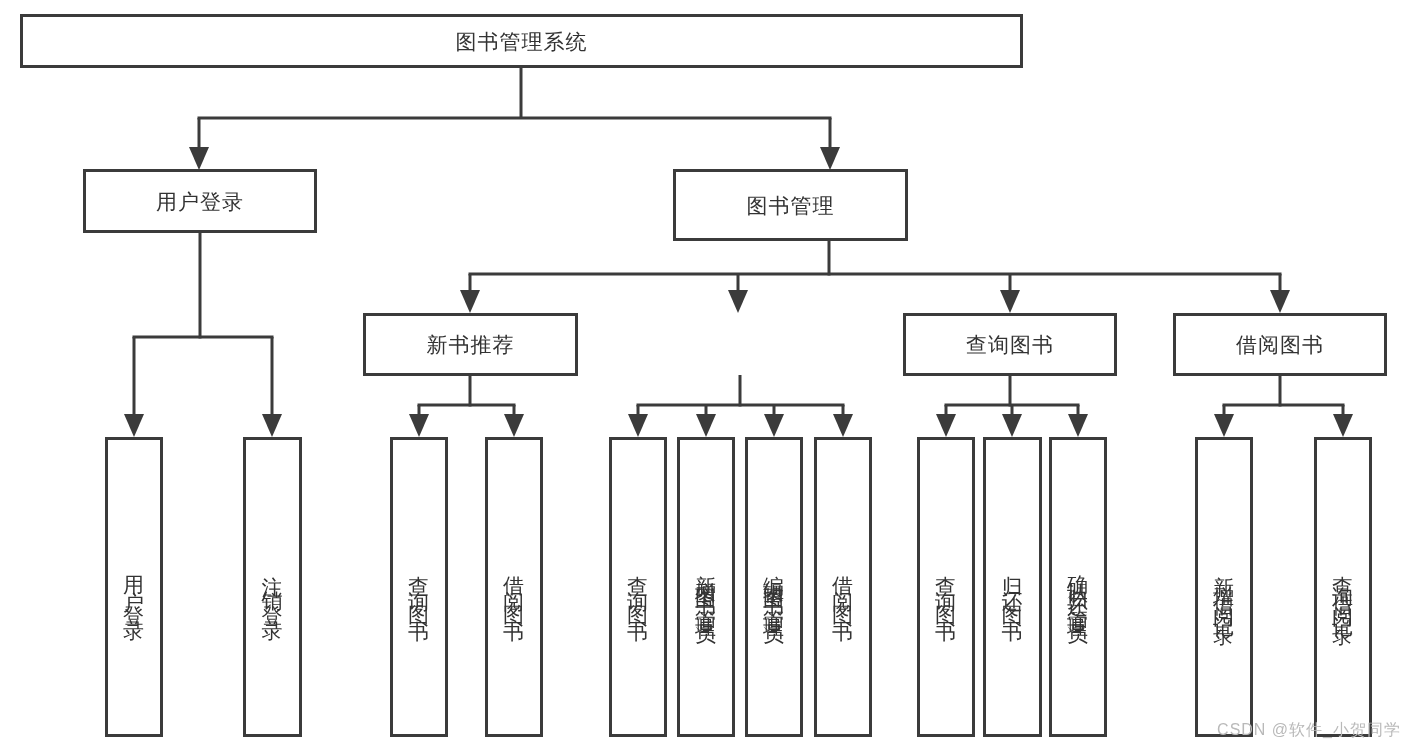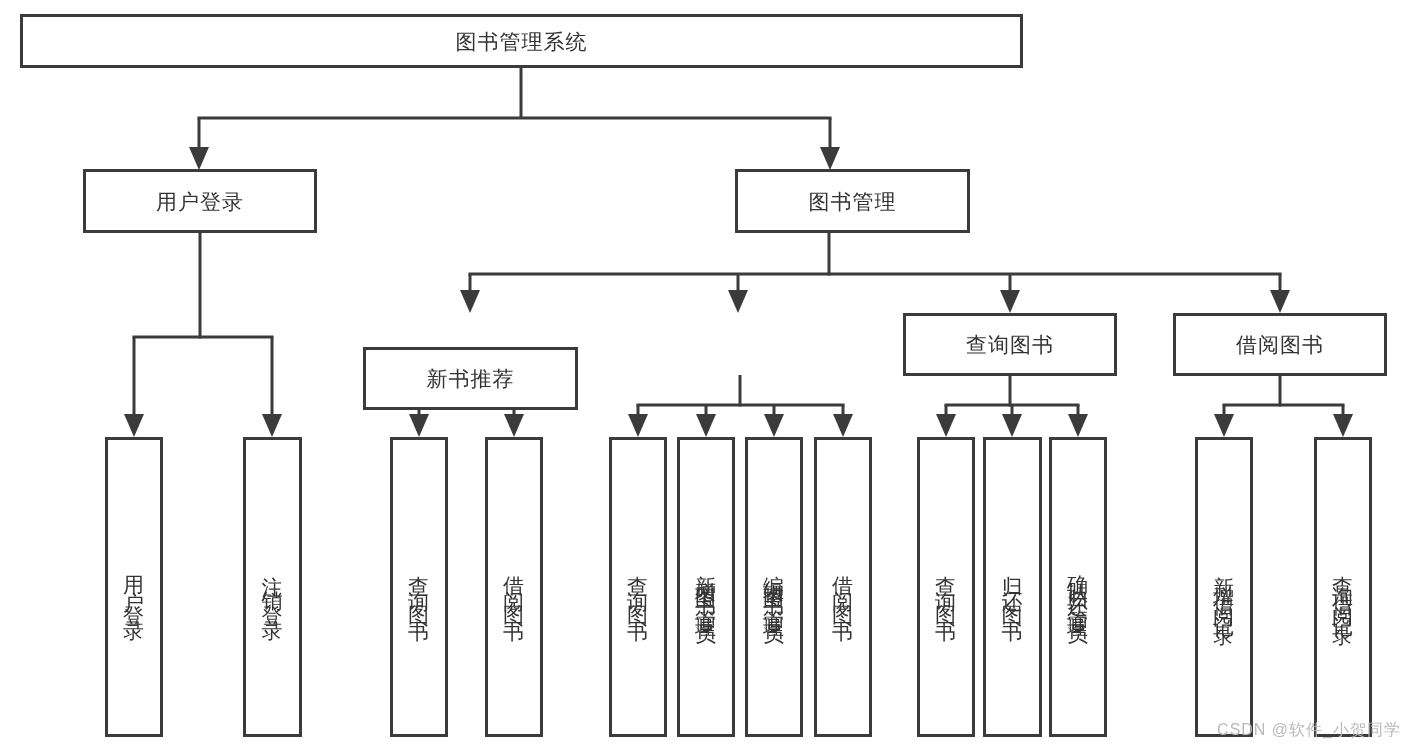--- a/index.html
+++ b/index.html
@@ -131,23 +131,23 @@
       <polygon points="1002,414 1022,414 1012,437"></polygon>
       <polygon points="1068,414 1088,414 1078,437"></polygon>
       <polygon points="1214,414 1234,414 1224,437"></polygon>
       <polygon points="1333,414 1353,414 1343,437"></polygon>
     </g>
   </svg>
 
   <div class="node hbox" style="left:20px; top:14px; width:1003px; height:54px;">图书管理系统</div>
 
   <div class="node hbox" style="left:83px; top:169px; width:234px; height:64px;">用户登录</div>
-  <div class="node hbox" style="left:735px; top:169px; width:235px; height:64px;">图书管理</div>
+  <div class="node hbox" style="left:673px; top:169px; width:235px; height:72px;">图书管理</div>
 
-  <div class="node hbox" style="left:363px; top:313px; width:215px; height:63px;margin-top:34px;">新书推荐</div>
+  <div class="node hbox" style="left:363px; top:313px; width:215px; height:63px;">新书推荐</div>
   <div class="node hbox" style="left:903px; top:313px; width:214px; height:63px;">查询图书</div>
   <div class="node hbox" style="left:1173px; top:313px; width:214px; height:63px;">借阅图书</div>
 
   <div class="node vbox" style="left:105px; top:437px; width:58px; height:300px;">用户登录</div>
   <div class="node vbox" style="left:243px; top:437px; width:59px; height:300px;">注销登录</div>
 
   <div class="node vbox" style="left:390px; top:437px; width:58px; height:300px;">查询图书</div>
   <div class="node vbox" style="left:485px; top:437px; width:58px; height:300px;">借阅图书</div>
 
   <div class="node vbox" style="left:609px; top:437px; width:58px; height:300px;">查询图书</div>

